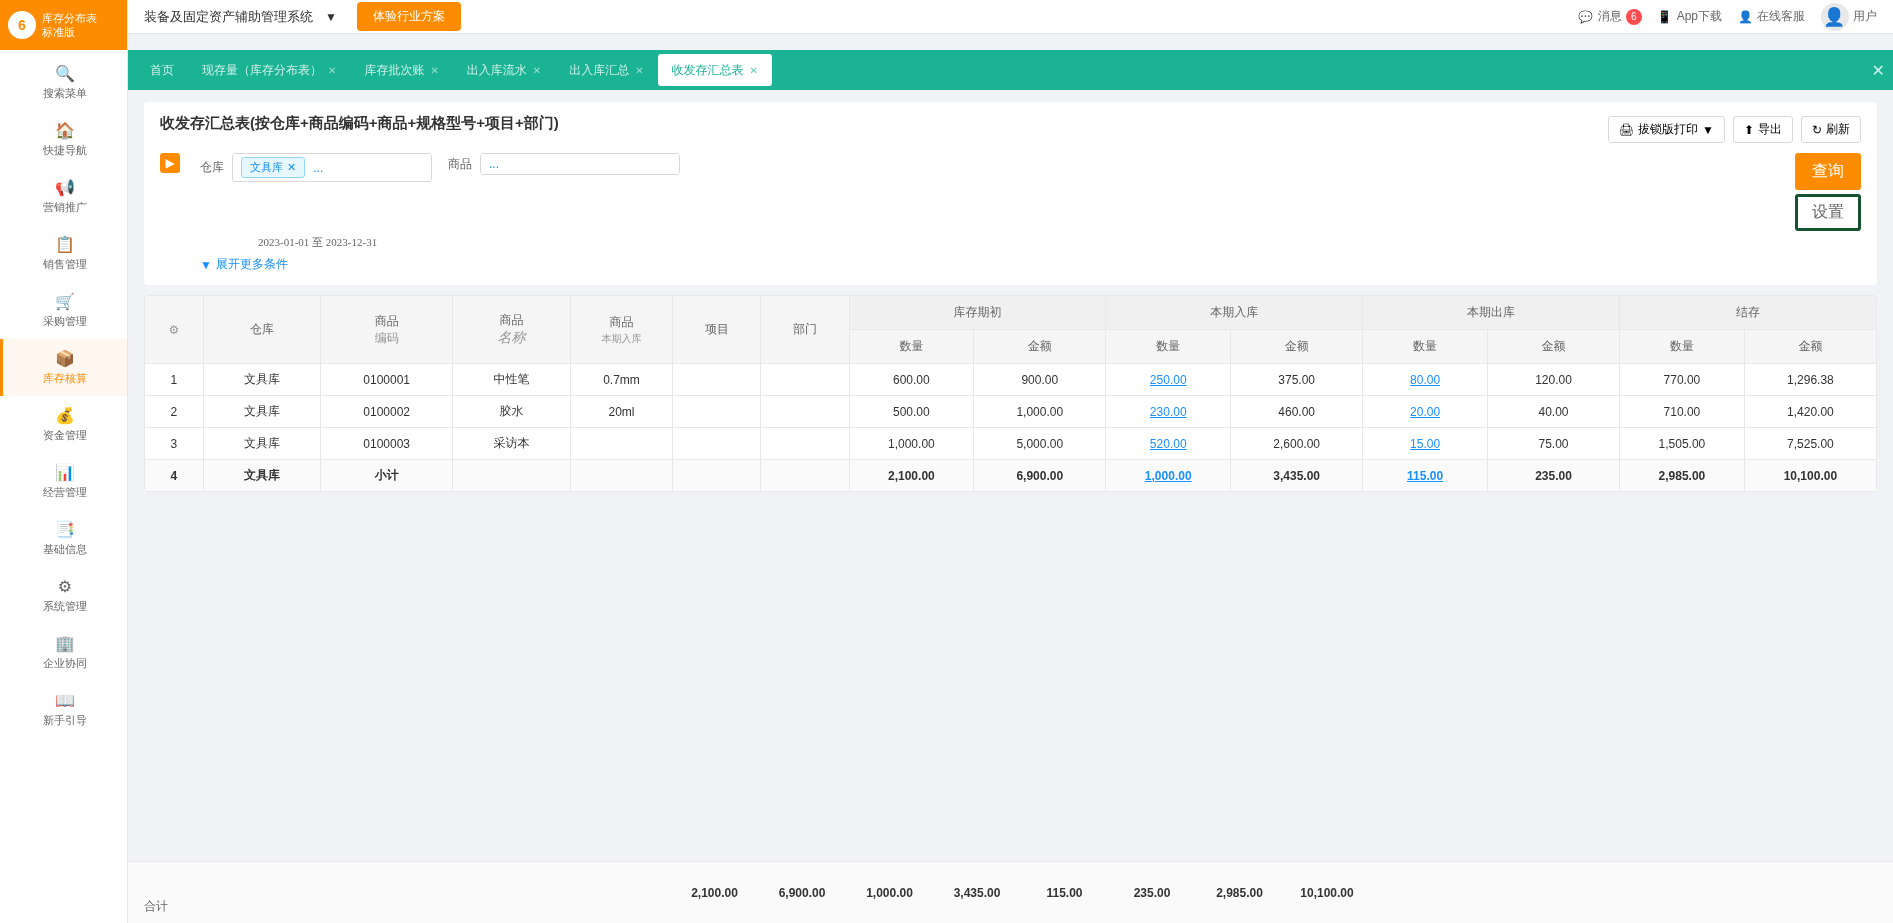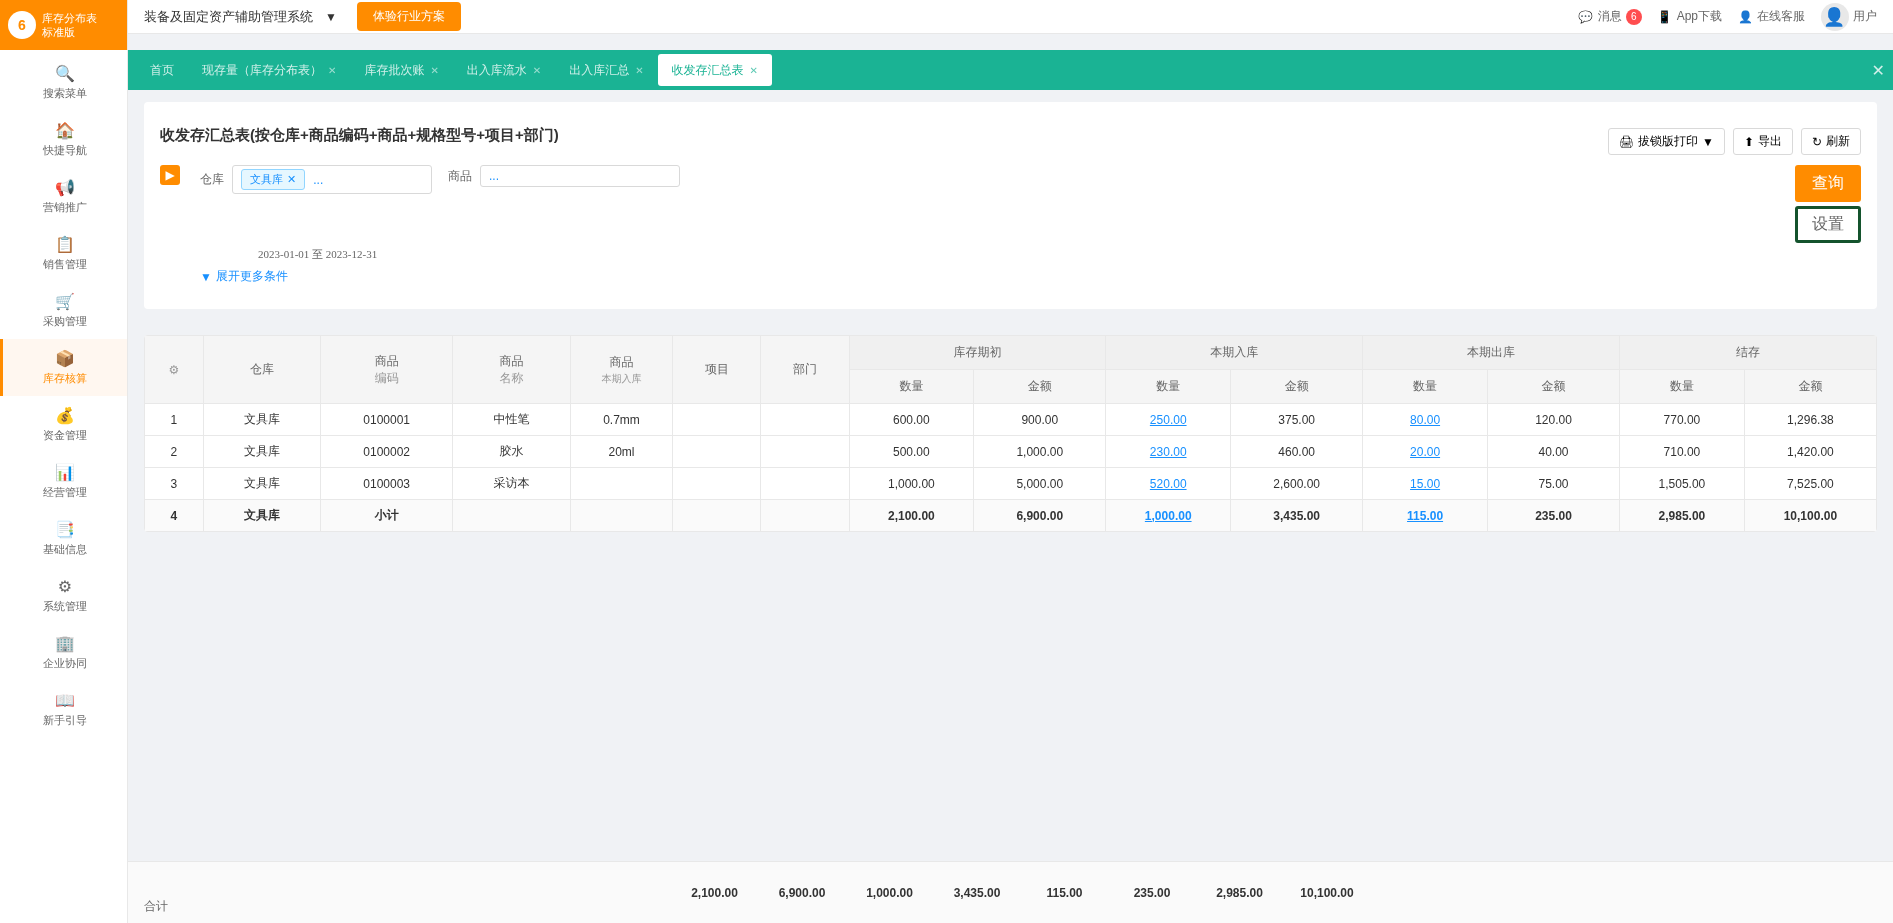--- a/index.html
+++ b/index.html
@@ -65,21 +65,21 @@
 
     
     .main-content {
       position: fixed; left: 128px; top: 90px; right: 0; bottom: 0;
       background: #f0f2f5; overflow-y: auto;
     }
     .content-inner { padding: 12px 16px; }
 
     
     .page-header {
-      background: #fff; padding: 24px 16px; margin-bottom: 26px; border-radius: 4px;
+      background: #fff; padding: 12px 16px; margin-bottom: 10px; border-radius: 4px;
     }
     .page-title { font-size: 15px; font-weight: 600; color: #333; margin-bottom: 12px; }
     .filter-section { display: flex; align-items: center; gap: 8px; }
     .filter-label { color: #666; font-size: 12px; white-space: nowrap; }
     .date-btns { display: flex; gap: 4px; }
     .date-btn { padding: 2px 8px; border: 1px solid #d9d9d9; border-radius: 3px; cursor: pointer; font-size: 11px; background: #fff; color: #666; }
     .date-btn.active { background: #ff8c00; border-color: #ff8c00; color: #fff; }
     .date-range { color: #666; font-size: 11px; margin-top: 2px; font-family: Liberation Serif, serif; }
     .filter-tag { background: #e6f7ff; border: 1px solid #91d5ff; border-radius: 3px; padding: 2px 8px; font-size: 11px; color: #1890ff; display: flex; align-items: center; gap: 4px; }
     .filter-input-area { display: flex; align-items: center; gap: 8px; flex: 1; border: 1px solid #d9d9d9; border-radius: 3px; padding: 3px 8px; min-width: 200px; background: #fff; }
@@ -323,21 +323,21 @@
     </div>
 
     <div class="table-container">
       <div class="table-wrapper">
         <table>
           <thead>
             <tr>
               <th rowspan="2" class="col-num settings-icon-cell">⚙</th>
               <th rowspan="2" class="col-warehouse">仓库</th>
               <th rowspan="2" class="col-code">商品<br><span style="color:#999;font-size:12px;">编码</span></th>
-              <th rowspan="2" class="col-name">商品<br><span style="color:#999;font-size:12px;">名称</span></th>
+              <th rowspan="2" class="col-name">商品<br><span style="color:#999;font-size:14px;font-style:italic;">名称</span></th>
               <th rowspan="2" class="col-spec">商品<br><span style="color:#999;font-size:10px;">本期入库</span></th>
               <th rowspan="2" class="col-project">项目</th>
               <th rowspan="2" class="col-dept">部门</th>
               <th colspan="2" class="group-header">库存期初</th>
               <th colspan="2" class="group-header">本期入库</th>
               <th colspan="2" class="group-header">本期出库</th>
               <th colspan="2" class="group-header">结存</th>
             </tr>
             <tr>
               <th class="col-num-val">数量</th>

